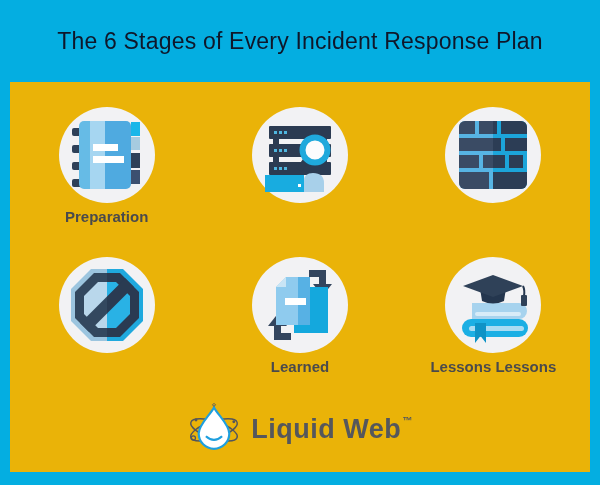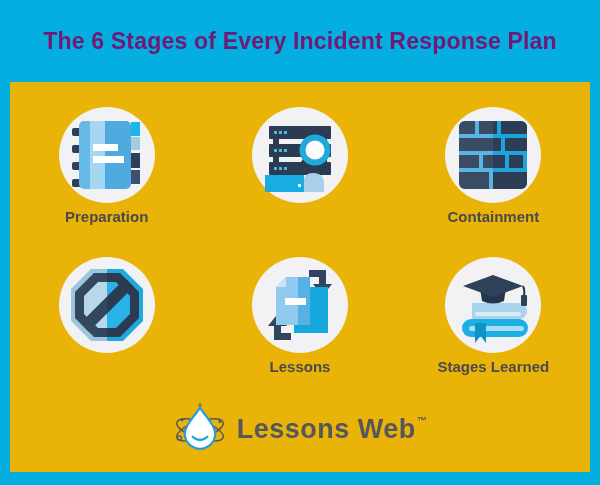--- a/index.html
+++ b/index.html
@@ -8,21 +8,21 @@
     width:600px;height:485px;
     background:#04AEE1;
     font-family:"Liberation Sans", sans-serif;
     overflow:hidden;
   }
   .title-bar{
     position:absolute;top:0;left:0;width:600px;height:82px;
     display:flex;align-items:center;justify-content:center;
   }
   .title-bar h1{
-    margin:0;color:#701a75;font-size:23px;font-weight:700;letter-spacing:.2px;
+    margin:0;color:#0f172a;font-size:23px;font-weight:400;letter-spacing:.2px;
   }
   .card{
     position:absolute;left:10px;top:82px;width:580px;height:390px;
     background:#eab308;
   }
   .grid{
     display:flex;flex-wrap:wrap;padding-top:25px;
   }
   .cell{
     width:33.333%;display:flex;flex-direction:column;align-items:center;
@@ -138,21 +138,20 @@
                   <rect x="56" y="14" width="26" height="13"></rect>
                 <rect x="48" y="31" width="8" height="13"></rect>
                   <rect x="60" y="31" width="22" height="13"></rect>
                 <rect x="48" y="48" width="12" height="13"></rect>
                   <rect x="64" y="48" width="14" height="13"></rect>
                 <rect x="48" y="65" width="34" height="17"></rect>
               </g>
             </g>
           </svg>
         </div>
-        <div class="stage-label">Containment</div>
       </div>
 
       <div class="cell">
         <div class="icon-circle">
           <svg viewBox="0 0 96 96">
             <circle cx="48" cy="48" r="48" fill="#F2F2F4"></circle>
             <clipPath id="erL">
                 <rect x="0" y="0" width="48" height="96"></rect>
               </clipPath>
             <clipPath id="erR">
@@ -193,53 +192,53 @@
               <rect x="22" y="68" width="7" height="15"></rect>
               <polygon points="16,69 35,69 25.5,57"></polygon>
             </g>
             <rect x="42" y="30" width="34" height="46" fill="#14A8DD"></rect>
             <polygon points="34,20 58,20 58,68 24,68 24,30" fill="#8FCBEE"></polygon>
             <rect x="46" y="20" width="12" height="48" fill="#57B1E4"></rect>
             <polygon points="34,20 34,30 24,30" fill="#C9E5F5"></polygon>
             <rect x="33" y="41" width="21" height="7" fill="#FFFFFF"></rect>
           </svg>
         </div>
-        <div class="stage-label">Lessons</div>
+        <div class="stage-label">Learned</div>
       </div>
 
       <div class="cell">
         <div class="icon-circle">
           <svg viewBox="0 0 96 96">
             <circle cx="48" cy="48" r="48" fill="#F2F2F4"></circle>
             <path d="M27 46 h47 a8 8 0 0 1 0 16 h-47 z" fill="#A7D3EE"></path>
             <rect x="30" y="55" width="46" height="4" rx="2" fill="#D8ECF8"></rect>
             <rect x="17" y="62" width="66" height="18" rx="9" fill="#1BAFE4"></rect>
             <rect x="24" y="69" width="55" height="5" rx="2.5" fill="#A9DCF2"></rect>
             <polygon points="30,66 41,66 41,86 35.5,79 30,86" fill="#0E93C6"></polygon>
             <path d="M35 31 h26 l-2 13 q-11 5 -22 0 z" fill="#24364E"></path>
             <polygon points="48,18 78,29 48,40 18,29" fill="#2F4158"></polygon>
             <path d="M78 29 q2 4 1 10" stroke="#24364E" stroke-width="2" fill="none"></path>
             <rect x="76" y="38" width="6" height="11" rx="1" fill="#2F4158"></rect>
           </svg>
         </div>
-        <div class="stage-label">Stages Learned</div>
+        <div class="stage-label">Lessons Lessons</div>
       </div>
 
     </div>
 
     <div class="logo-row">
       <div class="logo-mark">
         <svg viewBox="0 0 60 60">
           <ellipse cx="30" cy="31" rx="27" ry="9.5" transform="rotate(-18 30 31)" fill="none" stroke="#54565B" stroke-width="1.6"></ellipse>
           <ellipse cx="30" cy="31" rx="27" ry="9.5" transform="rotate(18 30 31)" fill="none" stroke="#54565B" stroke-width="1.6"></ellipse>
           <path d="M30 6 C26 14 13 25 13 35 a17 17 0 0 0 34 0 C47 25 34 14 30 6 Z" fill="#FFFFFF" stroke="#1E9FDE" stroke-width="2.4"></path>
           <path d="M21 38 q9 8 18 0" stroke="#1E9FDE" stroke-width="2.4" fill="none"></path>
           <circle cx="52" cy="22" r="1.6" fill="#54565B"></circle>
           <circle cx="10" cy="20" r="1.6" fill="#54565B"></circle>
           <circle cx="7" cy="40" r="2.4" fill="none" stroke="#54565B" stroke-width="1.4"></circle>
           <rect x="28.8" y="2" width="2.4" height="2.4" transform="rotate(45 30 3.2)" fill="none" stroke="#54565B" stroke-width="1"></rect>
         </svg>
       </div>
-      <div class="brand-name"><span>Lessons Web</span><span class="tm">™</span></div>
+      <div class="brand-name"><span>Liquid Web</span><span class="tm">™</span></div>
     </div>
   </div>
 
 </div>
 
 </body></html>

